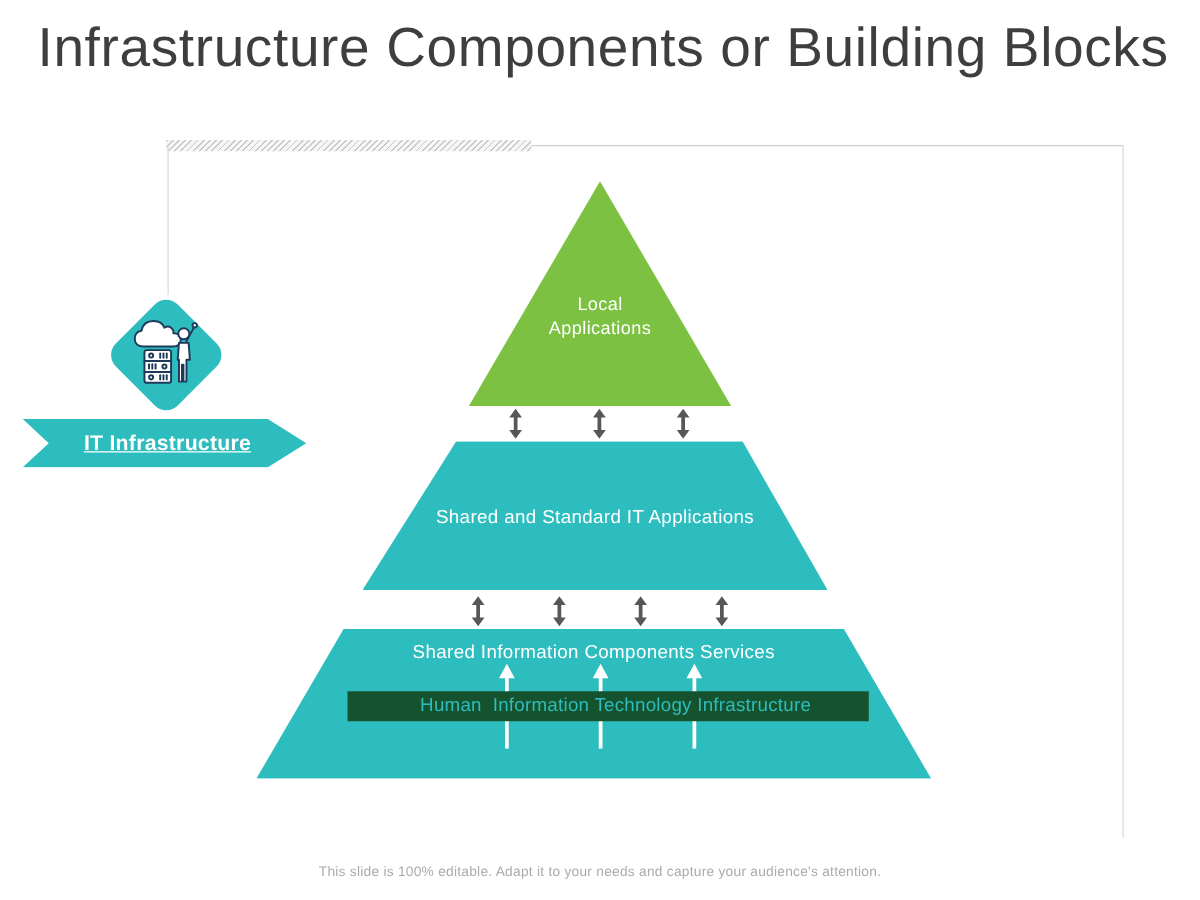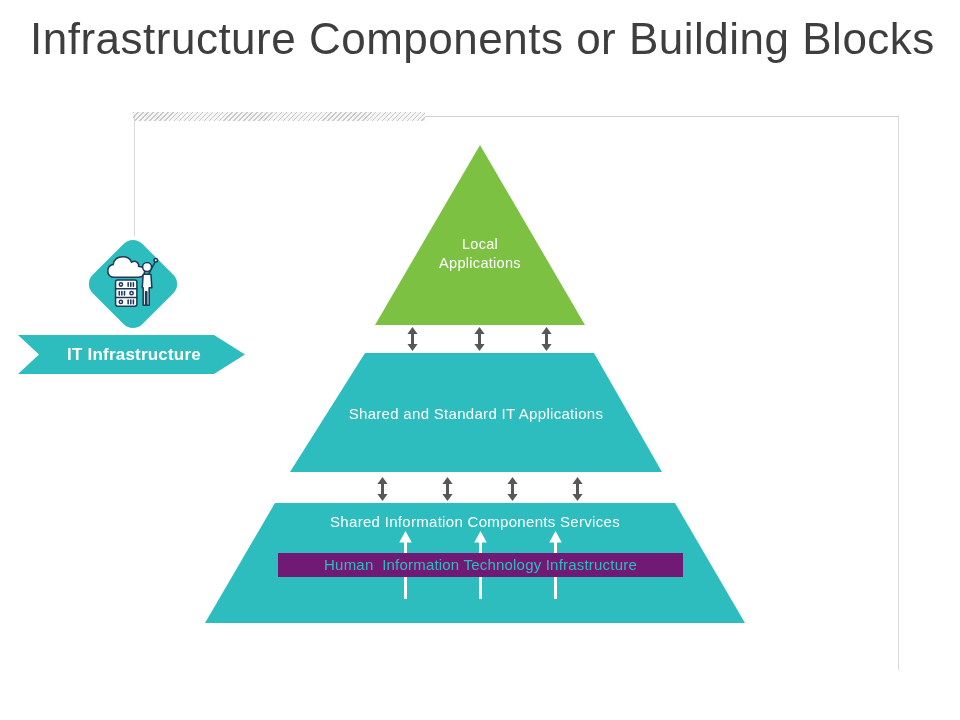--- a/index.html
+++ b/index.html
@@ -31,44 +31,44 @@
     background:var(--teal,#2EBDBE);border-radius:13px;transform:rotate(45deg);z-index:3;
   }
   .badge-icon{position:absolute;left:102px;top:252px;z-index:4;}
   .banner{
     position:absolute;left:18px;top:335px;width:227px;height:39px;z-index:2;
     background:var(--teal,#2EBDBE);
     clip-path:polygon(0 0,196px 0,227px 50%,196px 100%,0 100%,21px 50%);
   }
   .banner span{
     position:absolute;left:35px;width:162px;text-align:center;line-height:39px;
-    color:#fff;font-size:17px;font-weight:bold;letter-spacing:.2px;white-space:nowrap;
+    color:#fff;font-size:17px;font-weight:bold;letter-spacing:.2px;white-space:nowrap;text-decoration:underline;
   }
   
   .level{position:absolute;color:#fff;}
   .tri{
     left:375px;top:145px;width:210px;height:180px;background:var(--green,#7CC142);
     clip-path:polygon(50% 0,100% 100%,0 100%);
   }
   .tri .lbl{position:absolute;top:90px;width:100%;text-align:center;font-size:14.5px;line-height:19px;letter-spacing:.3px;}
   .mid{
     left:290px;top:353px;width:372px;height:119px;background:var(--teal,#2EBDBE);
     clip-path:polygon(75px 0,304px 0,100% 100%,0 100%);
   }
   .mid .lbl{position:absolute;top:52px;width:100%;text-align:center;font-size:15px;letter-spacing:.3px;}
   .bot{
     left:205px;top:503px;width:540px;height:120px;background:var(--teal,#2EBDBE);
     clip-path:polygon(70px 0,470px 0,100% 100%,0 100%);
   }
   .bot .lbl-top{position:absolute;top:10px;width:100%;text-align:center;font-size:15px;letter-spacing:.3px;}
   .bot .lbl-bottom{position:absolute;top:95px;width:100%;text-align:center;font-size:15px;letter-spacing:.3px;}
   .band{
-    position:absolute;left:73px;top:50px;width:405px;height:24px;background:#701a75;
+    position:absolute;left:73px;top:50px;width:405px;height:24px;background:#14532d;
     text-align:center;line-height:24px;font-size:15px;letter-spacing:.2px;
-    color:var(--teal,#2EBDBE);white-space:pre;z-index:2;
+    color:var(--teal,#2EBDBE);white-space:pre;z-index:2;padding-left:12px;
   }
   .uparr{position:absolute;z-index:1;}
   .darr{position:absolute;}
   
   .footer{
     position:absolute;left:0;top:692px;width:100%;margin:0;text-align:center;
     font-size:11px;color:var(--footer-text,#ABABAB);letter-spacing:.2px;
   }
 </style>
 </head>
@@ -167,14 +167,15 @@
     <svg class="uparr" style="left:269px;top:28px" width="13" height="68" viewBox="0 0 13 68">
         <path d="M6.5 0 L12.8 11.5 L8 11.5 L8 68 L5 68 L5 11.5 L0.2 11.5 Z" fill="#ffffff"></path>
       </svg>
     <svg class="uparr" style="left:344px;top:28px" width="13" height="68" viewBox="0 0 13 68">
         <path d="M6.5 0 L12.8 11.5 L8 11.5 L8 68 L5 68 L5 11.5 L0.2 11.5 Z" fill="#ffffff"></path>
       </svg>
 
     <div class="band">Human  Information Technology Infrastructure</div>
   </div>
 
+  <p class="footer">This slide is 100% editable. Adapt it to your needs and capture your audience's attention.</p>
 
 </div>
 
 </body></html>

